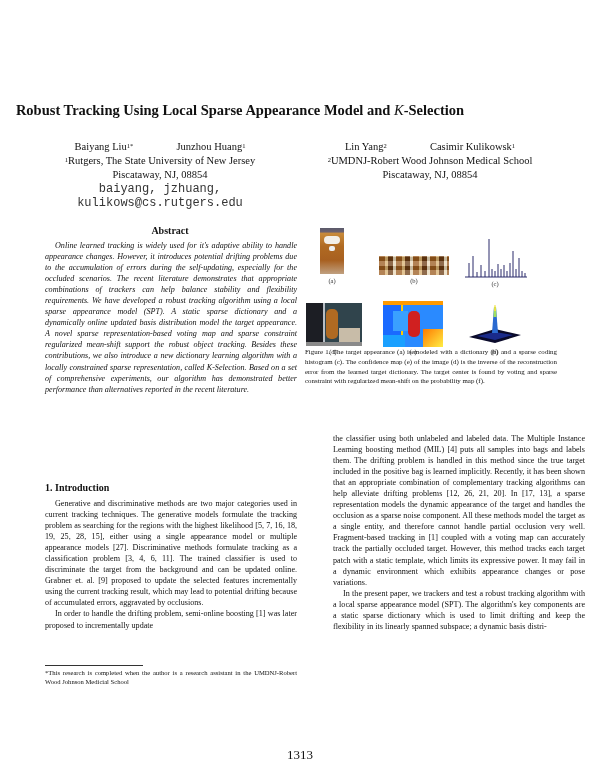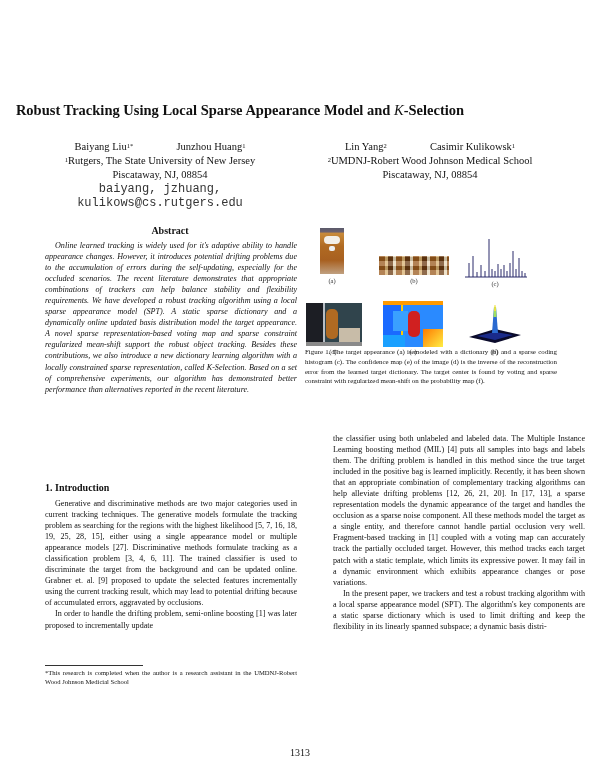--- a/index.html
+++ b/index.html
@@ -12,21 +12,21 @@
   .email { font-family:"Liberation Mono", monospace; font-size:12px; color:#333; }
   sup { font-size:6.5px; vertical-align:top; position:relative; top:-1px; }
   .col { font-size:8.1px; line-height:11.05px; text-align:justify; }
   .col p { margin:0; text-indent:10px; }
   .abstract-head { left:45px; width:250px; top:225px; text-align:center; font-weight:bold; font-size:10px; }
   .abstract { left:45px; width:252px; top:240px; font-style:italic; }
   .sec-head { left:45px; top:482px; font-weight:bold; font-size:10px; }
   .intro { left:45px; width:252px; top:498px; }
   .fnrule { left:45px; top:665px; width:98px; border-top:0.8px solid #333; }
   .footnote { left:45px; width:252px; top:668px; font-size:6.6px; line-height:9px; text-align:justify; }
-  .pagenum { left:0; width:600px; top:747px; text-align:center; font-size:10px; }
+  .pagenum { left:0; width:600px; top:747px; text-align:center; font-size:13px; }
   .figure { left:305px; top:225px; width:255px; height:120px; }
   .subfig { position:absolute; }
   .sublabel { position:absolute; font-size:6.5px; text-align:center; width:30px; margin-left:-15px; color:#333; }
   .caption { left:305px; width:252px; top:347px; font-size:6.9px; line-height:9.8px; text-align:justify; }
   .rightcol { left:305px; width:252px; top:433px;margin-left:28px; }
   .rightcol p.noindent { text-indent:0; }
 </style>
 </head>
 <body>
 

